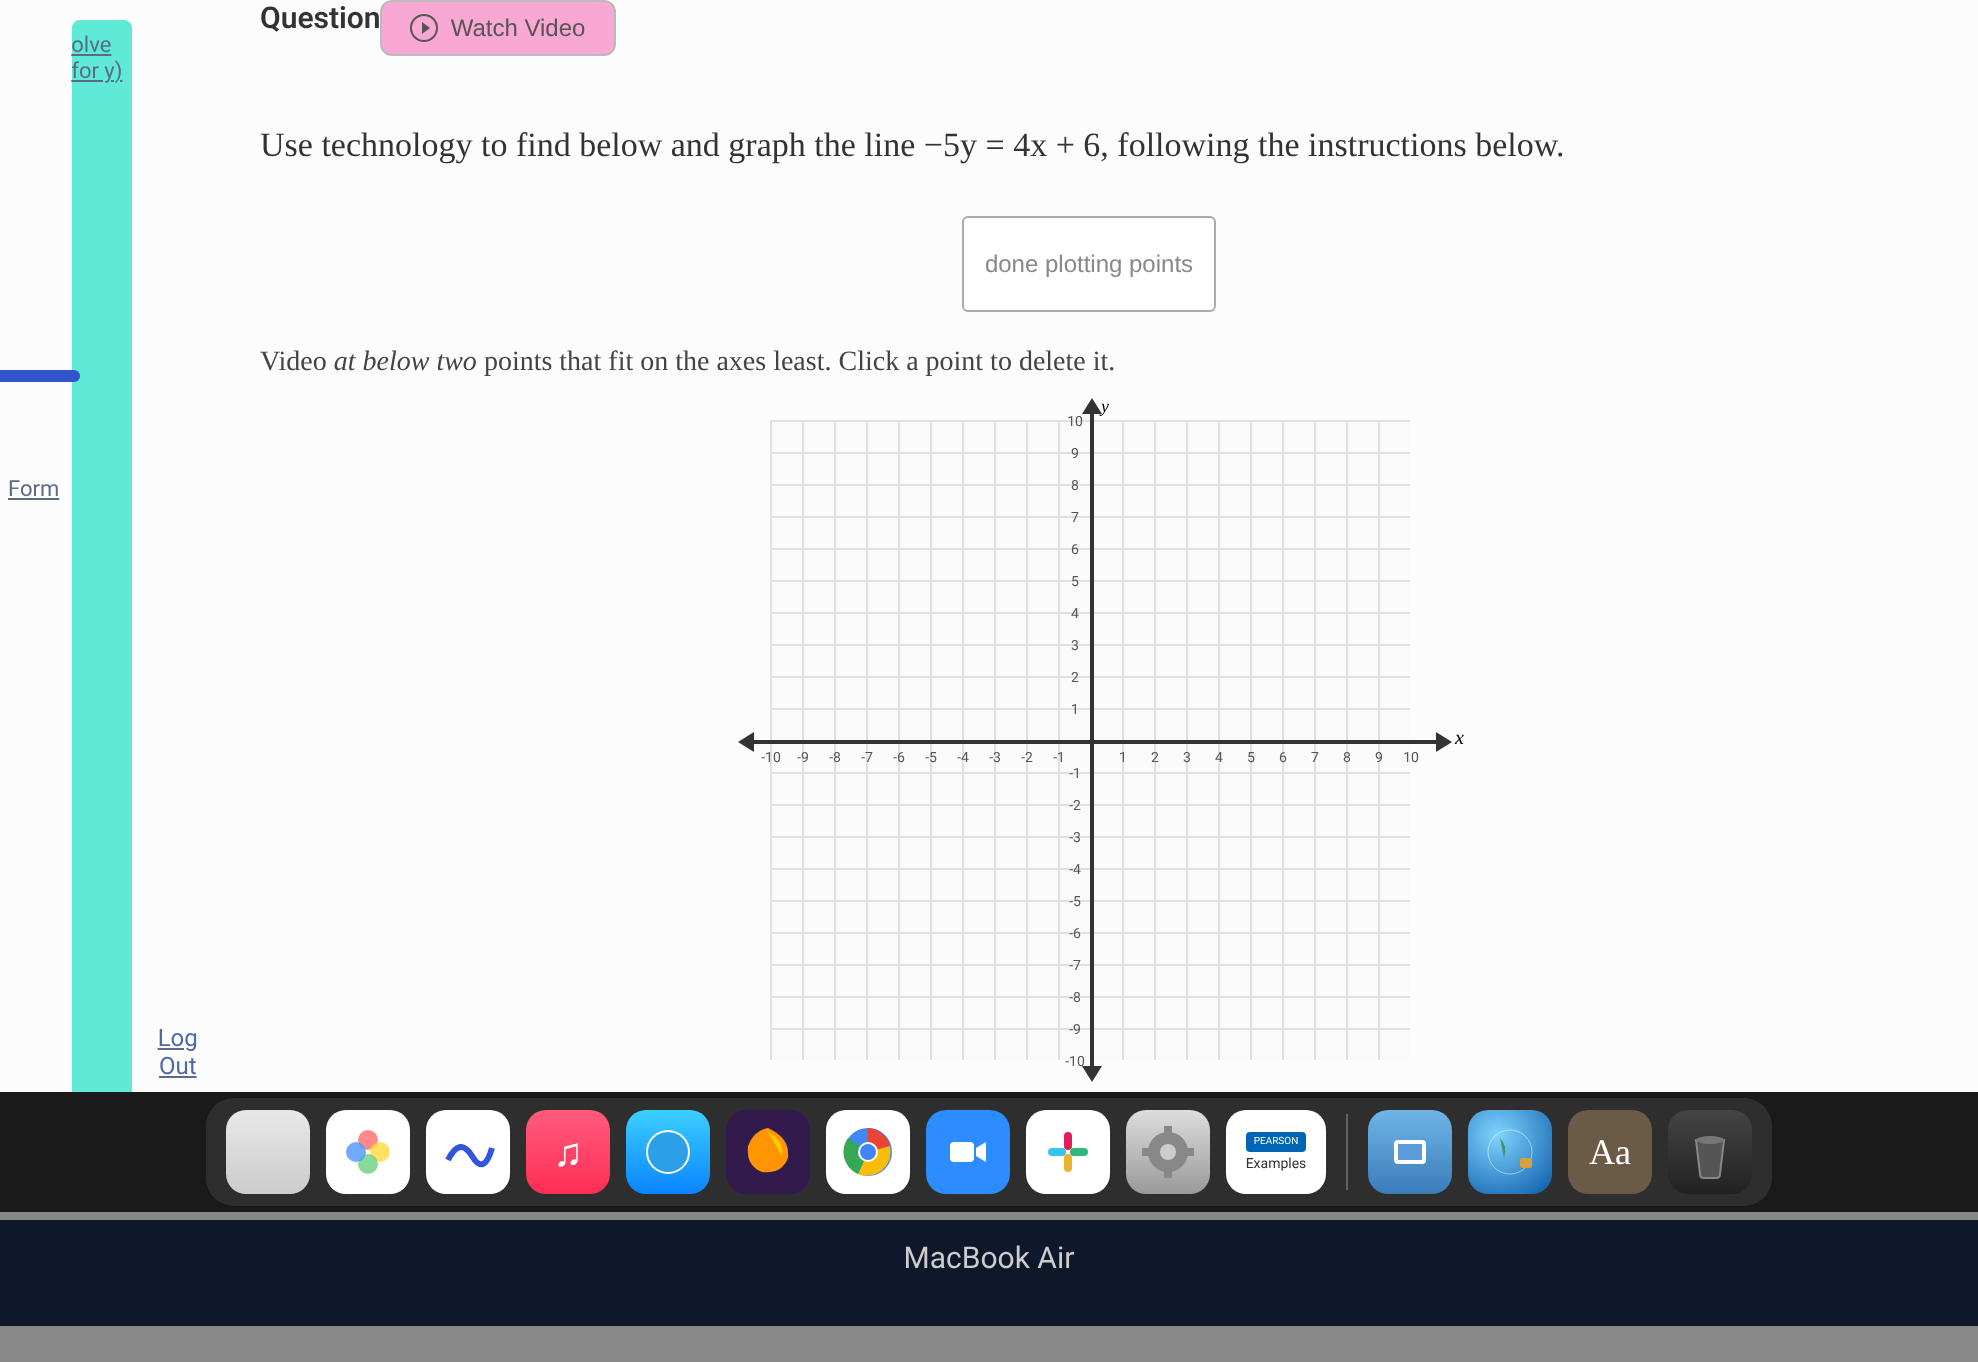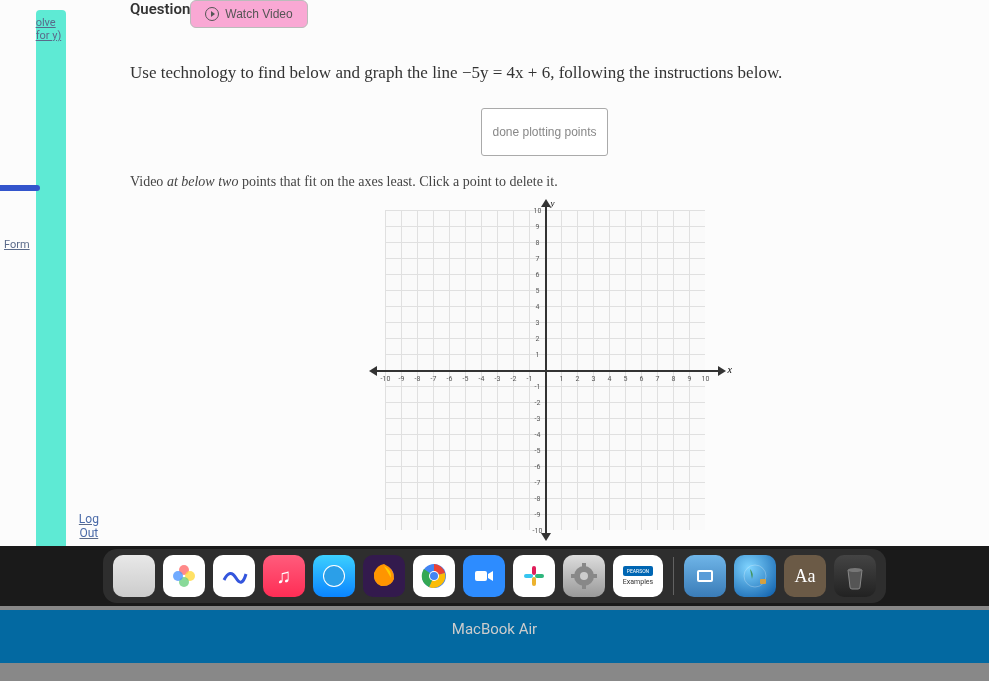--- a/index.html
+++ b/index.html
@@ -250,21 +250,21 @@
       font-family: Georgia, serif;
       font-size: 18px;
     }
     .laptop-label {
       position: absolute;
       bottom: 18px;
       width: 100%;
       text-align: center;
       color: #ccc;
       font-size: 15px;
-      background: #0369a1;
+      background: #0f172a;
       padding: 10px 0 25px;
     }
     .dock-sep {
       width: 1px;
       height: 38px;
       background: rgba(255,255,255,0.25);
       margin: 0 2px;
     }
   </style>
 </head>

